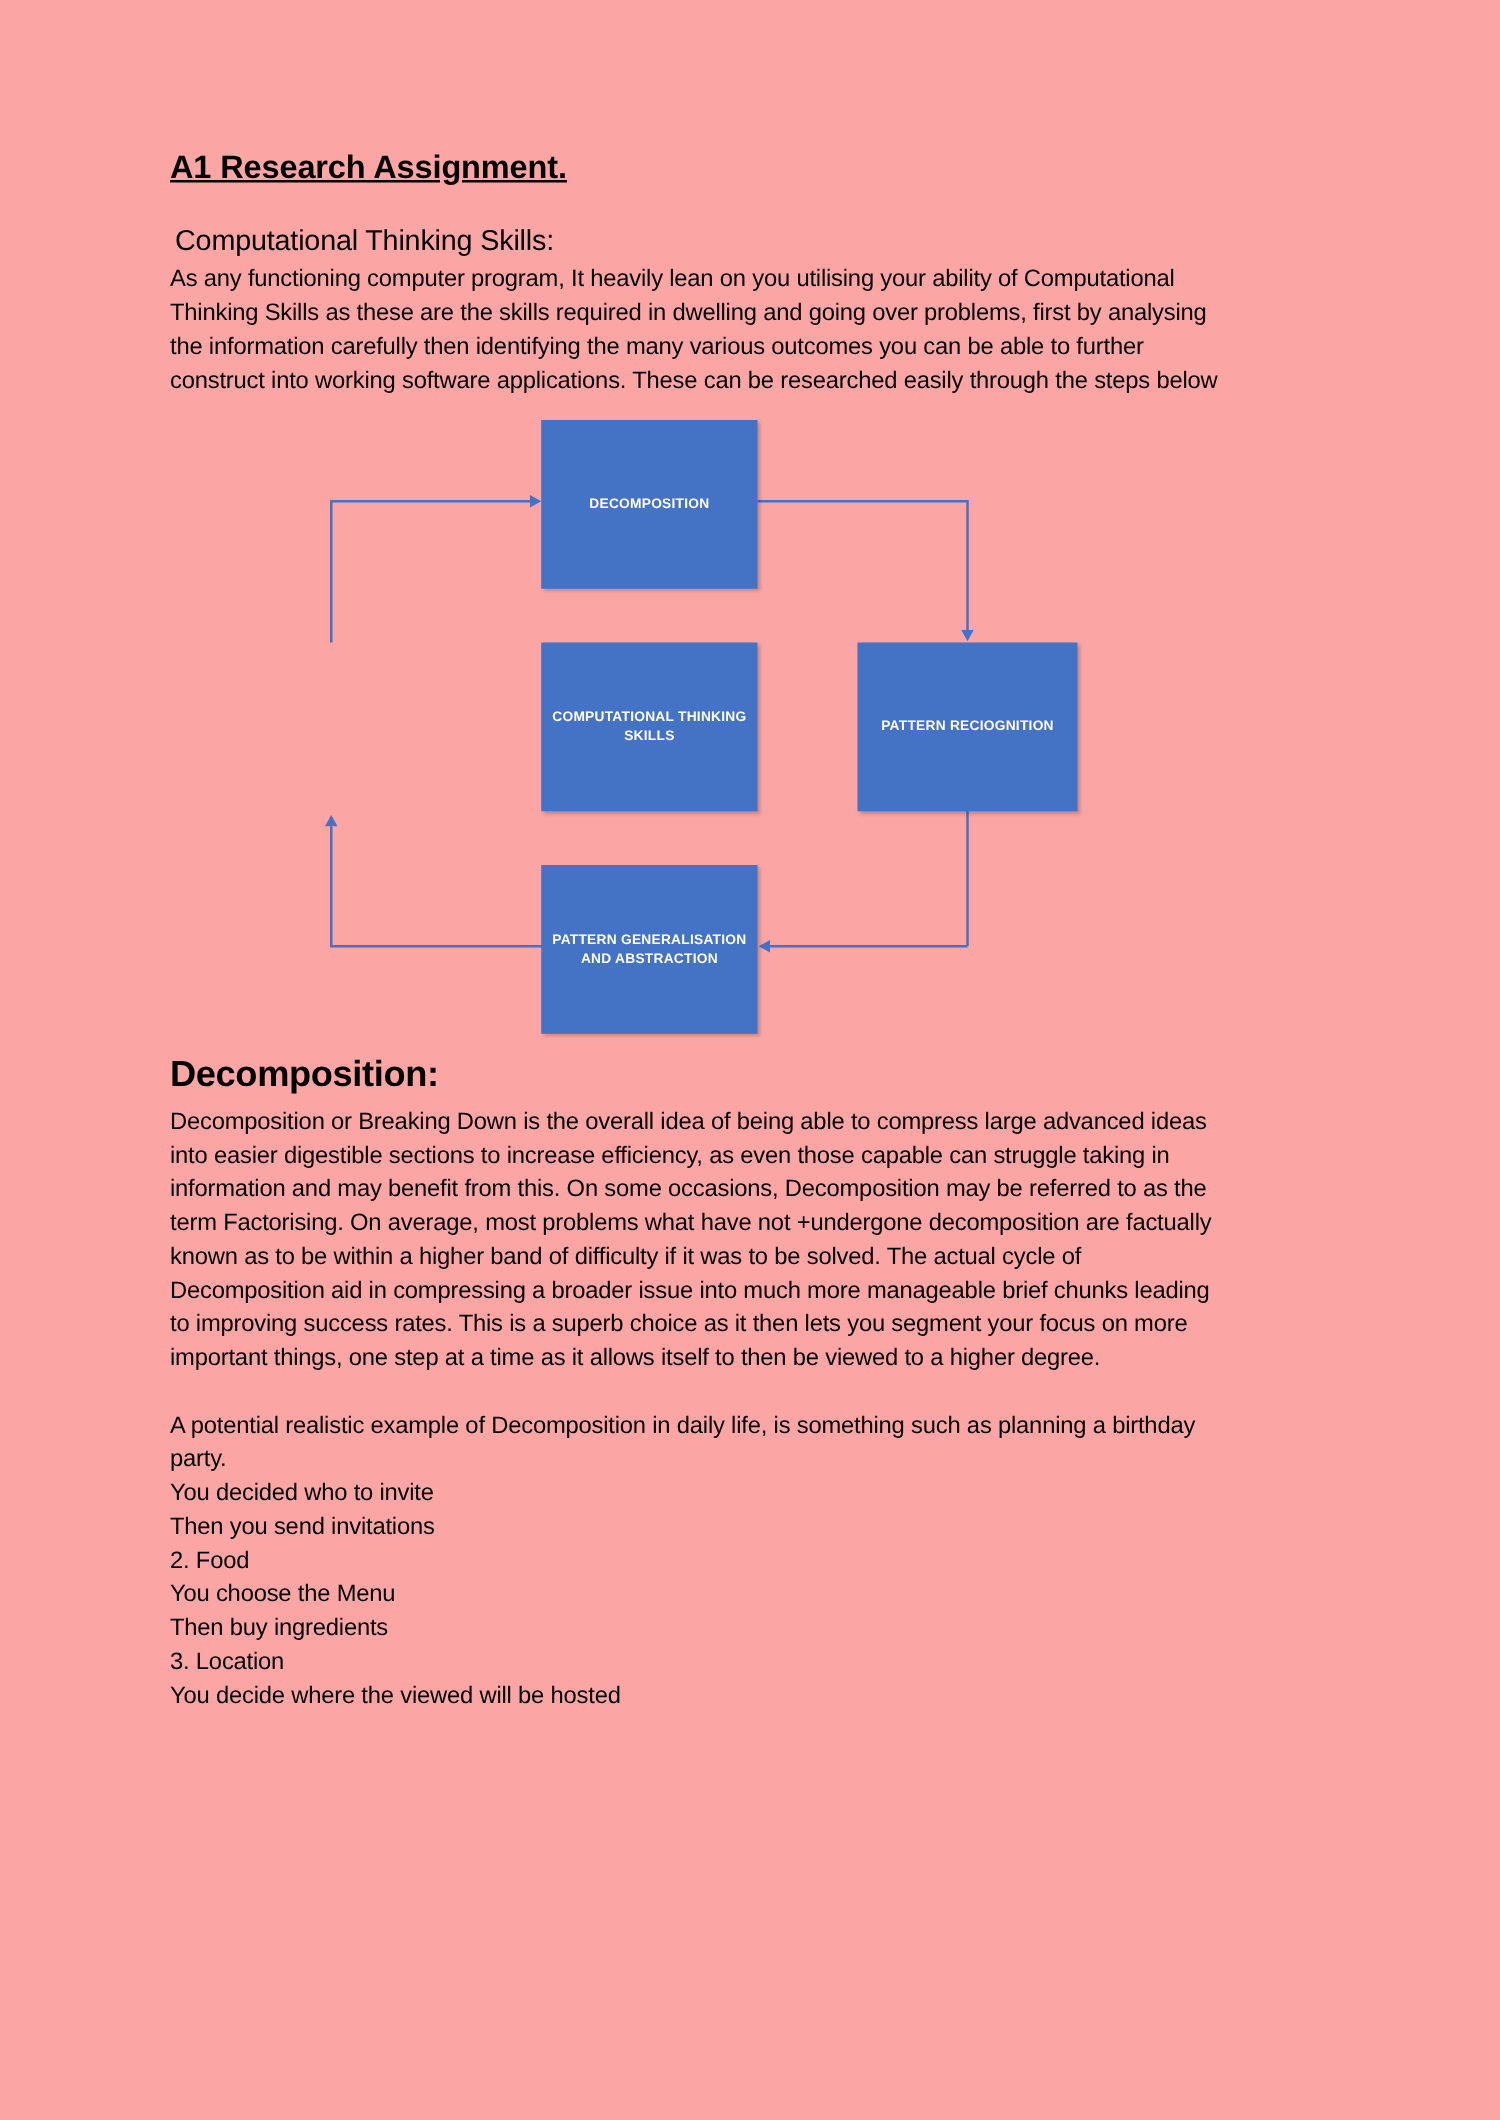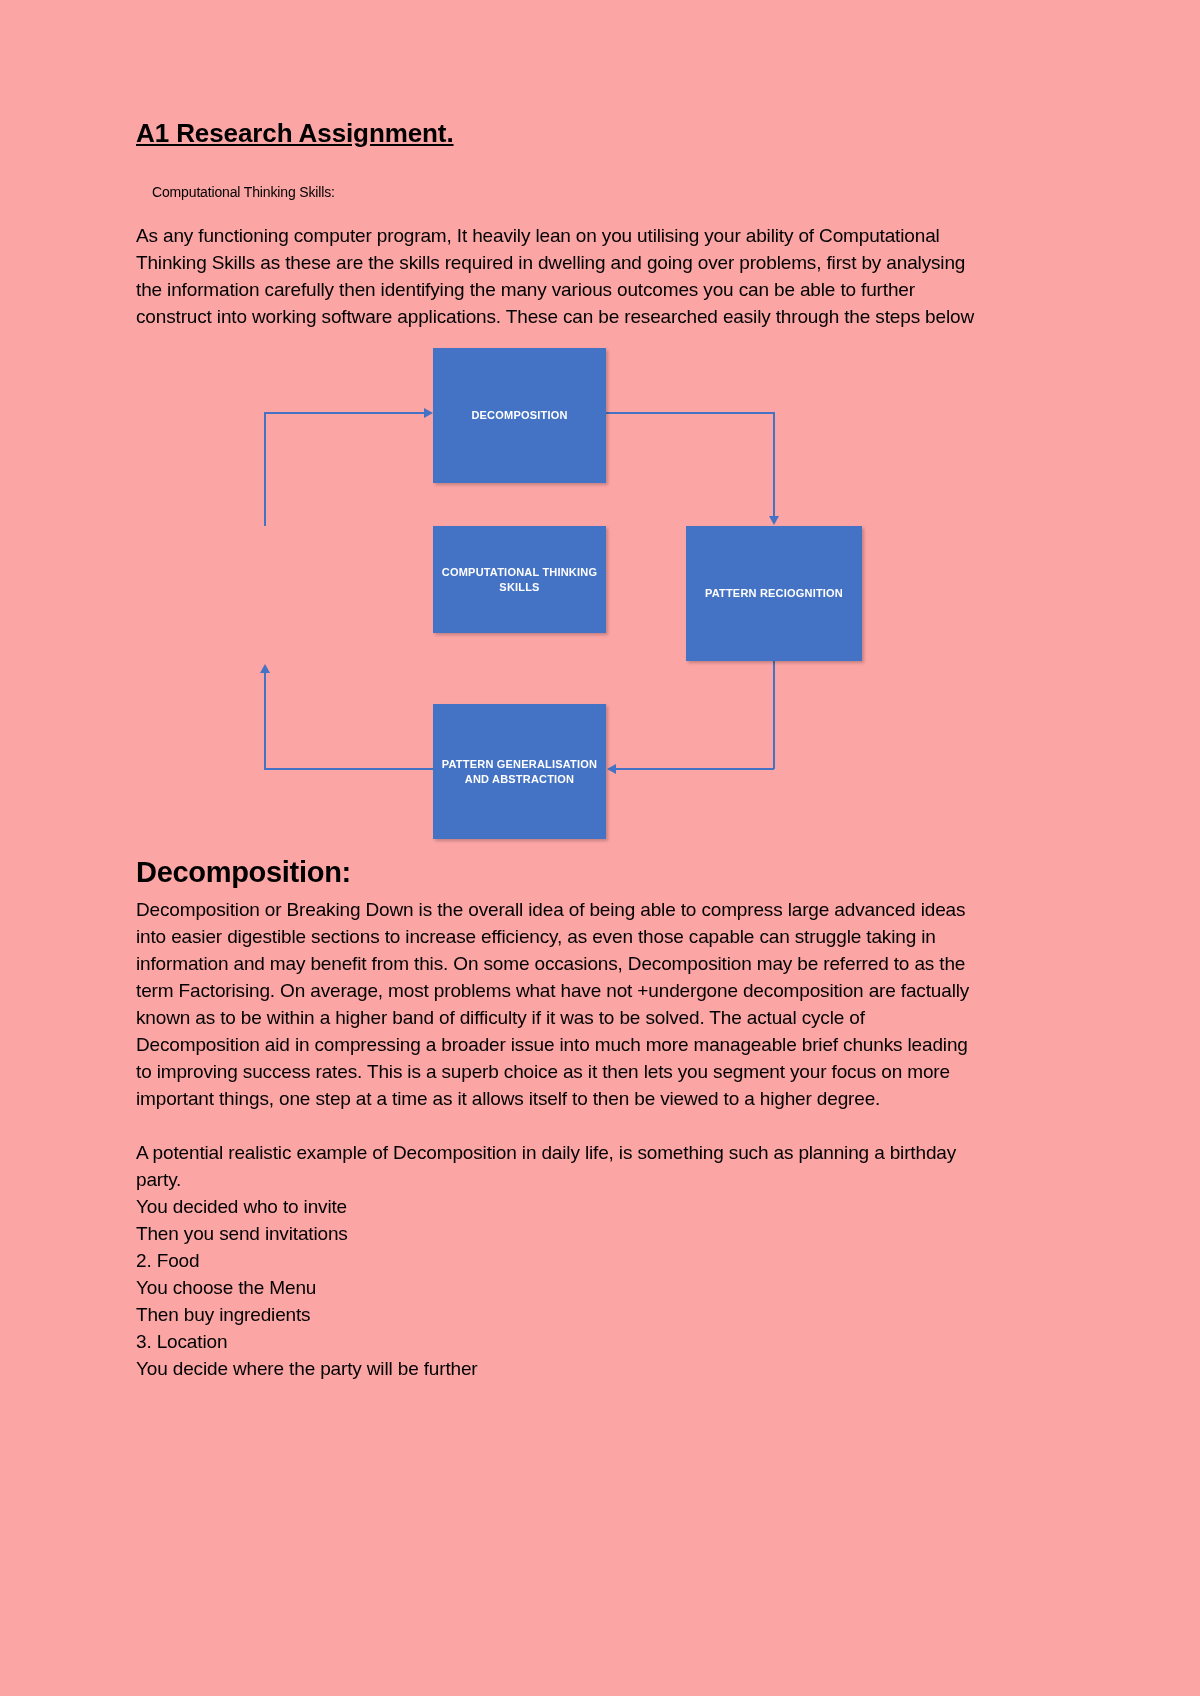--- a/index.html
+++ b/index.html
@@ -33,23 +33,23 @@
     margin: 0 0 30px 0;
     line-height: 1.2;
   }
   .para {
     font-size: 19px;
     line-height: 27px;
     margin: 0;
     letter-spacing: -0.15px;
   }
   .para-lead {
-    font-size: 14px;
+    font-size: 23px;
     line-height: 27px;
-    margin: 16px;
+    margin: 4px;
     letter-spacing: -0.15px;
   }
   .section-heading {
     font-size: 29px;
     font-weight: bold;
     margin: 0 0 6px 0;
     line-height: 1.25;
     letter-spacing: -0.3px;
   }
   .spacer-para { height: 27px; }
@@ -72,21 +72,21 @@
     align-items: center;
     justify-content: center;
     text-align: center;
     line-height: 15px;
     box-sizing: border-box;
     padding: 0 6px;
     box-shadow: 2px 2px 3px rgba(0,0,0,0.22);
   }
   .node-top    { left: 297px; top: 0px;   width: 173px; height: 135px; text-align: center; }
   .node-left   { left: 40px;  top: 178px; width: 178px; height: 135px; }
-  .node-center { left: 297px; top: 178px; width: 173px; height: 107px; }
+  .node-center { left: 297px; top: 178px; width: 173px; height: 135px; }
   .node-right  { left: 550px; top: 178px; width: 176px; height: 135px; }
   .node-bottom { left: 297px; top: 356px; width: 173px; height: 135px; }
 
   .line {
     position: absolute;
     background: #4472C4;
   }
   .h-line { height: 1.5px; }
   .v-line { width: 1.5px; }
 
@@ -170,17 +170,17 @@
 
     <div class="para">A potential realistic example of Decomposition in daily life, is something such as planning a birthday party.</div>
 
     <div class="list-block">
       <div class="list-line">You decided who to invite</div>
       <div class="list-line">Then you send invitations</div>
       <div class="list-line">2. Food</div>
       <div class="list-line">You choose the Menu</div>
       <div class="list-line">Then buy ingredients</div>
       <div class="list-line">3. Location</div>
-      <div class="list-line">You decide where the party will be further</div>
+      <div class="list-line">You decide where the viewed will be hosted</div>
     </div>
 
   </div>
 </div>
 
 </body></html>

